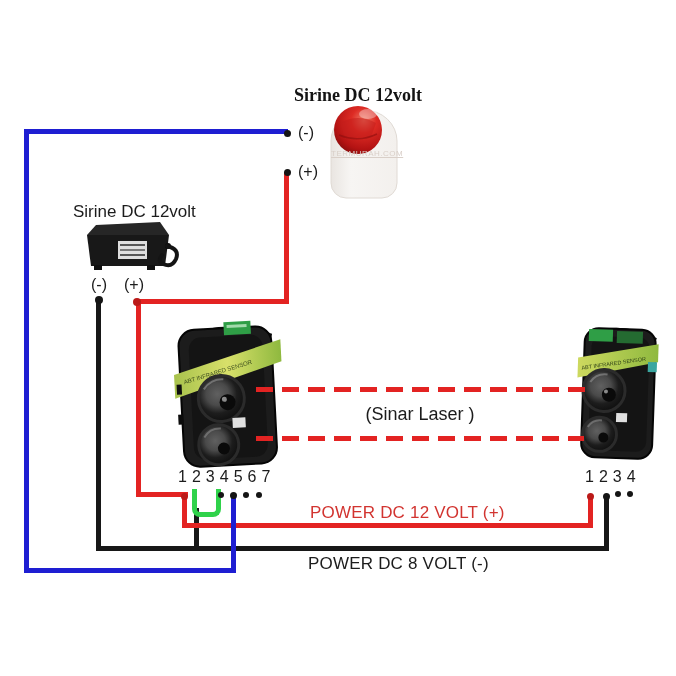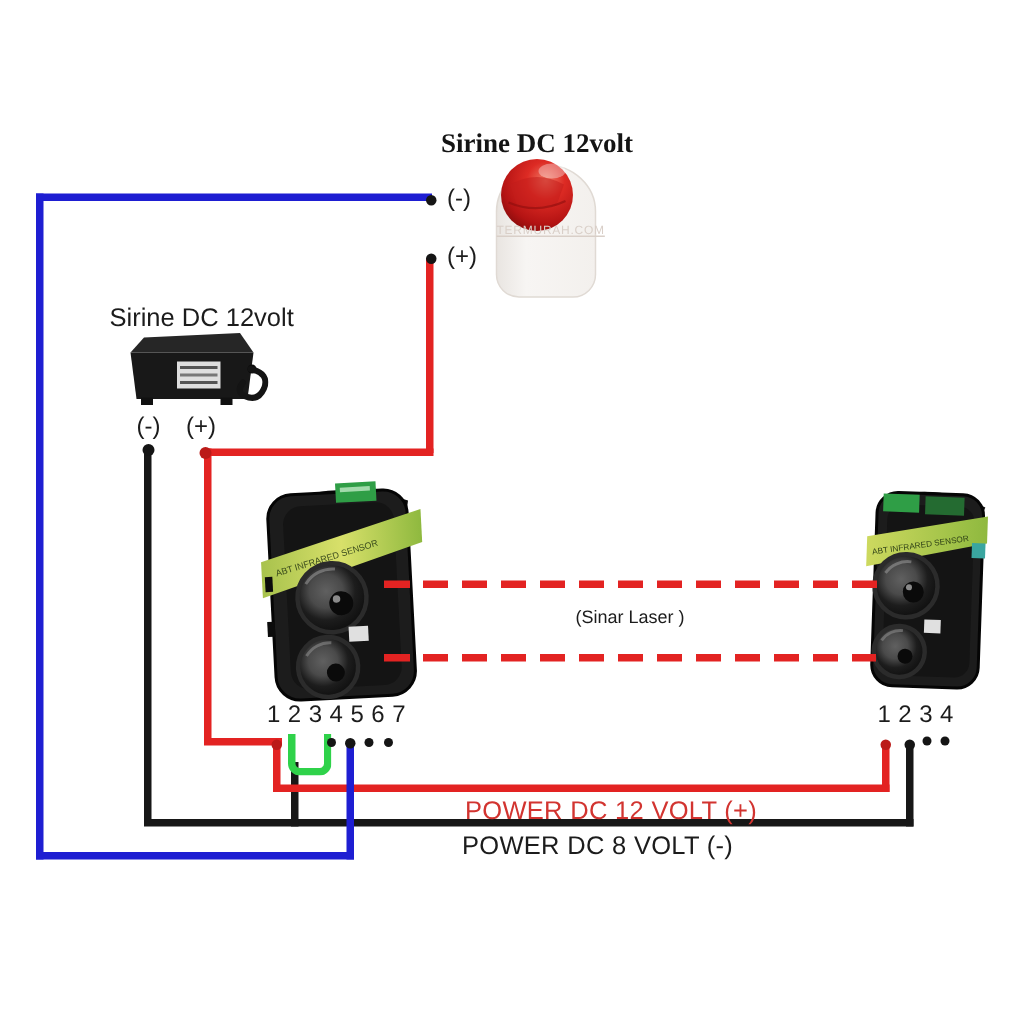--- a/index.html
+++ b/index.html
@@ -14,21 +14,21 @@
   .jumper{position:absolute;left:192px;top:489px;width:19px;height:23px;z-index:5;
           border-left:5px solid var(--jumper-green,#2fd24a);
           border-right:5px solid var(--jumper-green,#2fd24a);
           border-bottom:5px solid var(--jumper-green,#2fd24a);
           border-bottom-left-radius:8px;border-bottom-right-radius:8px;}
   .dot{position:absolute;border-radius:50%;background:#151515;z-index:6;}
   .dot.reddot{background:#bb1a18;}
   .lbl{position:absolute;color:#1c1c1c;font-size:16px;z-index:7;white-space:nowrap;}
   .title-serif{font-family:"Liberation Serif",serif;font-weight:bold;font-size:18px;color:#141414;}
   .buslabel{font-size:17px;letter-spacing:.2px;}
-  .buslabel.pos{color:var(--label-red,#d23430);margin-top:28px;}
+  .buslabel.pos{color:var(--label-red,#d23430);}
   .terms{position:absolute;display:flex;z-index:7;font-size:16px;color:#1c1c1c;}
   .terms span{display:inline-block;text-align:center;}
   .watermark{position:absolute;font-size:8px;color:#d9cfc8;letter-spacing:.5px;z-index:7;text-decoration:underline;}
   svg{position:absolute;z-index:1;}
 </style>
 </head>
 <body>
 
 <div id="stage">
 
@@ -173,21 +173,21 @@
   </svg>
 
   <div class="lbl title-serif" style="left:294px;top:85px;">Sirine DC 12volt</div>
   <div class="lbl" style="left:298px;top:124px;">(-)</div>
   <div class="lbl" style="left:298px;top:163px;">(+)</div>
 
   <div class="lbl" style="left:73px;top:202px;font-size:17px;">Sirine DC 12volt</div>
   <div class="lbl" style="left:91px;top:276px;">(-)</div>
   <div class="lbl" style="left:124px;top:276px;">(+)</div>
 
-  <div class="lbl" style="left:320px;top:404px;width:200px;text-align:center;font-size:12px;">(Sinar Laser )</div>
+  <div class="lbl" style="left:320px;top:404px;width:200px;text-align:center;font-size:18px;">(Sinar Laser )</div>
 
   <div class="lbl buslabel pos" style="left:310px;top:503px;">POWER DC 12 VOLT (+)</div>
   <div class="lbl buslabel" style="left:308px;top:554px;">POWER DC 8 VOLT (-)</div>
 
   <div class="terms" style="left:178px;top:468px;gap:5px;">
     <span>1</span>
     <span>2</span>
     <span>3</span>
     <span>4</span>
     <span>5</span>

